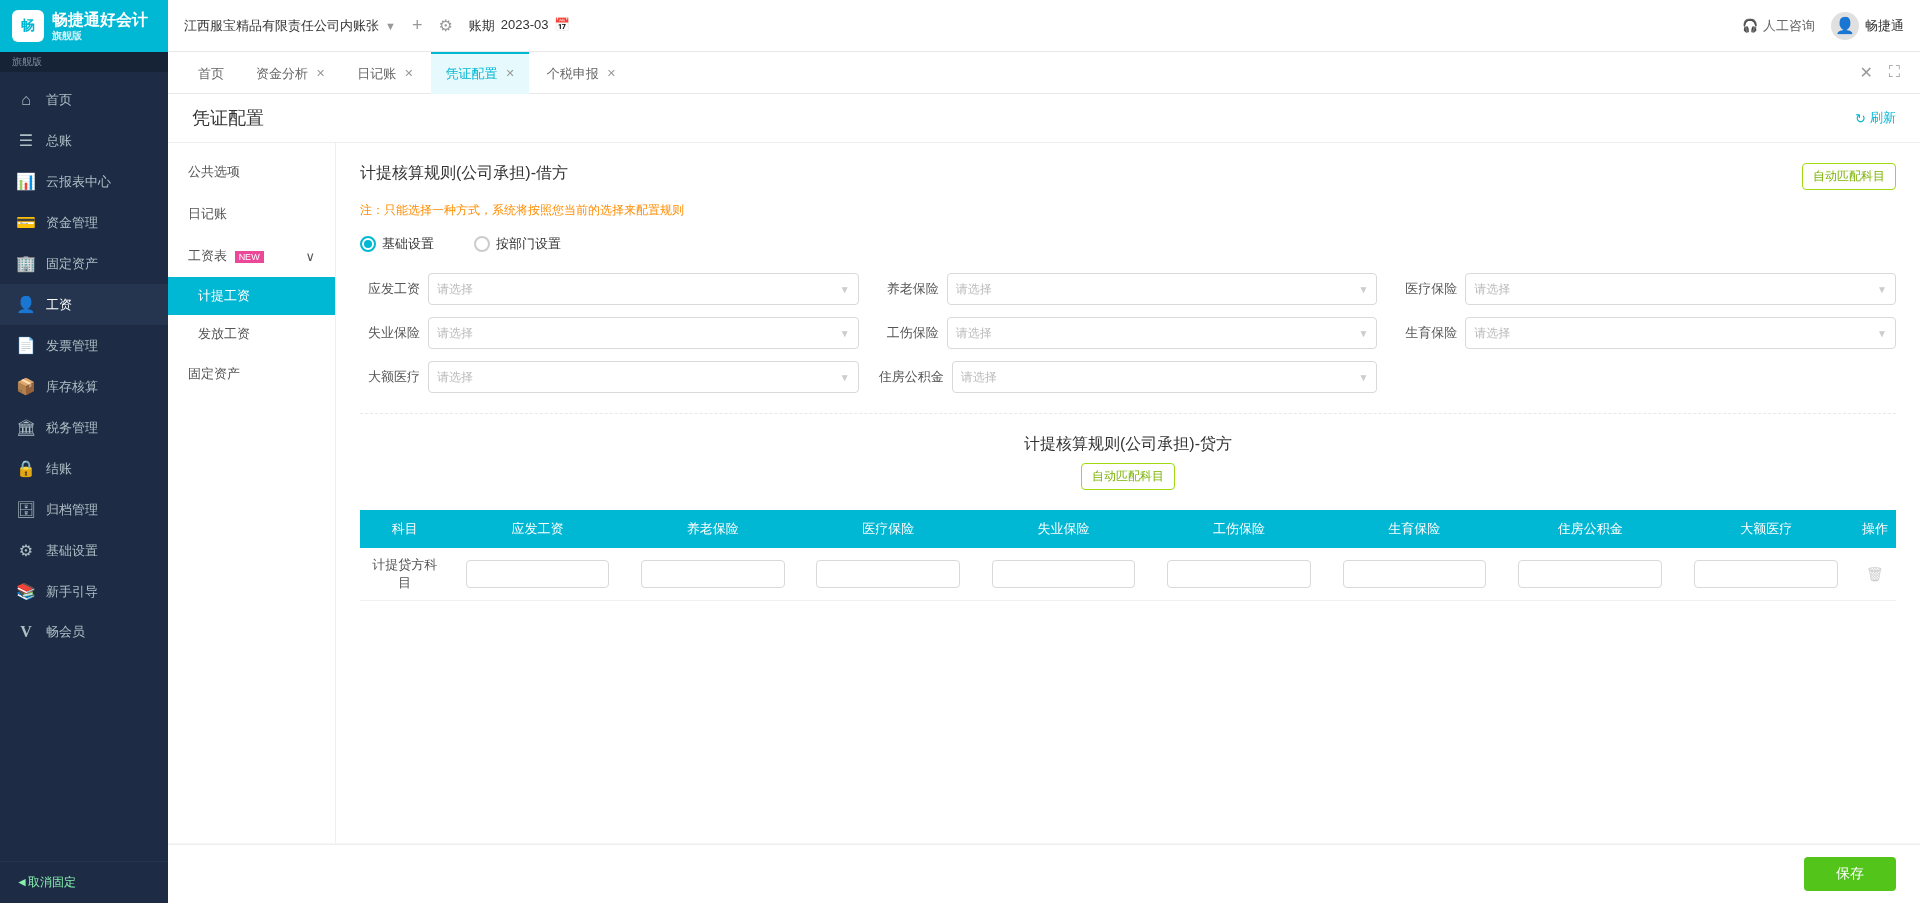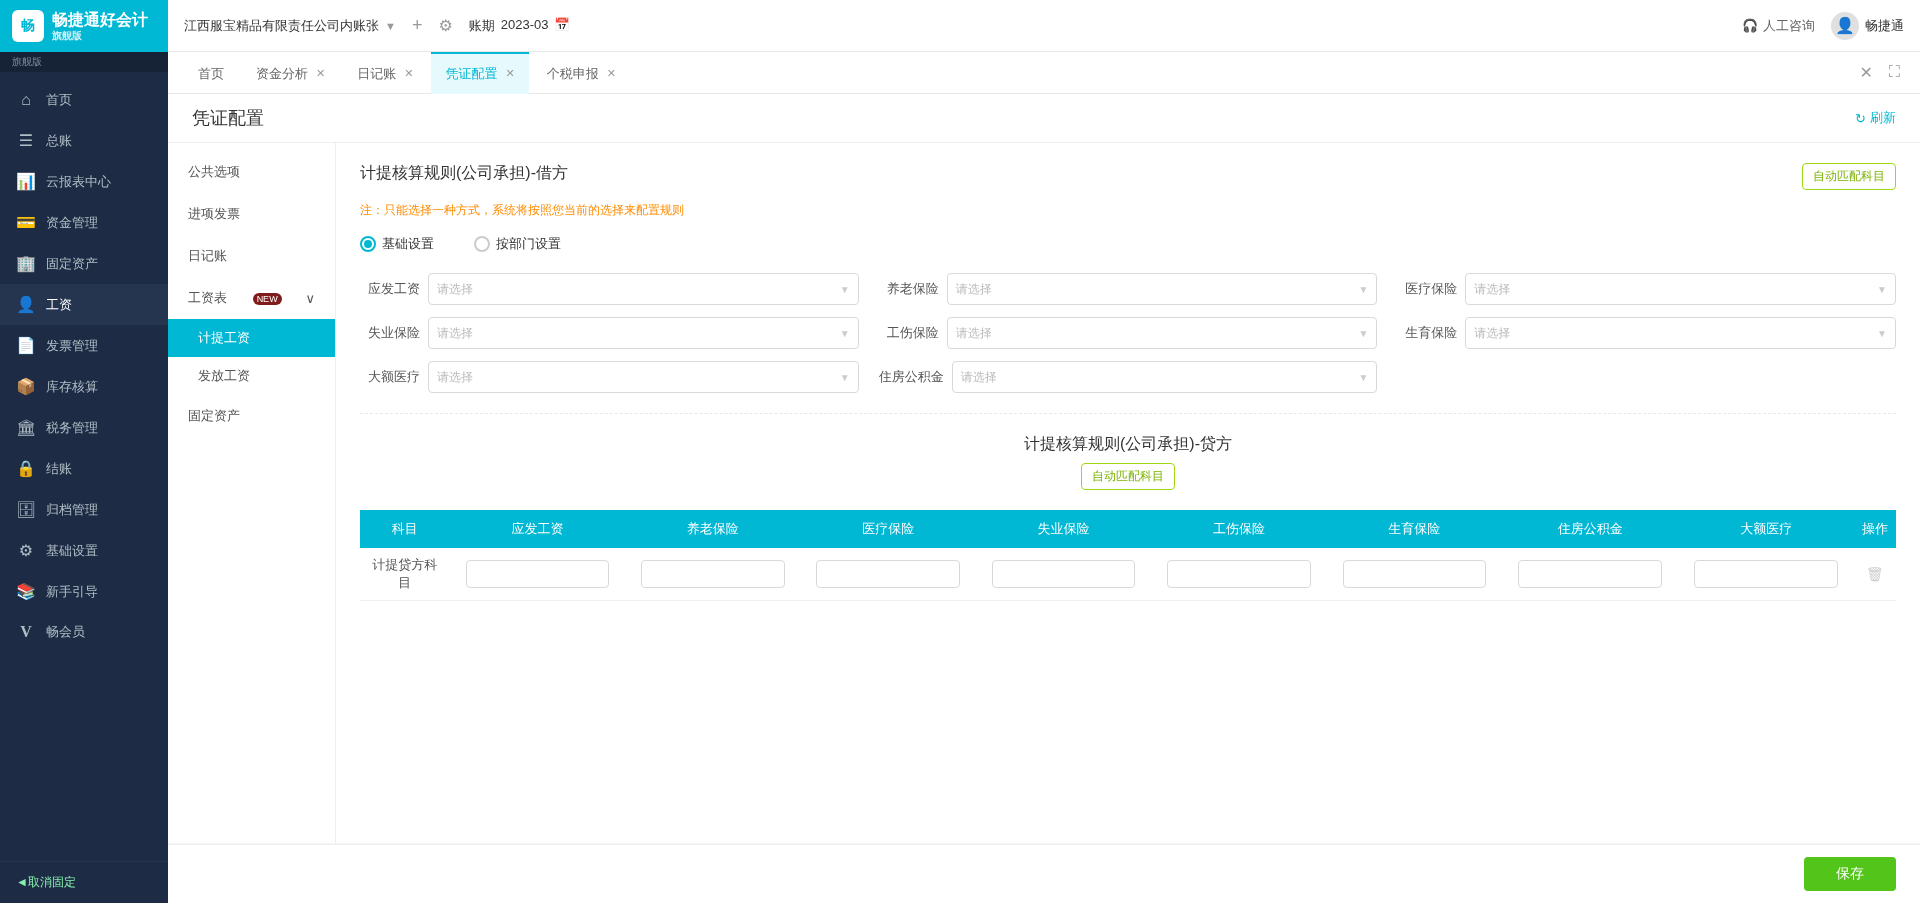--- a/index.html
+++ b/index.html
@@ -153,22 +153,22 @@
       padding: 12px 20px;
       cursor: pointer;
       color: #555;
       font-size: 13px;
       position: relative;
     }
     .left-nav-item.has-children {
       display: flex; align-items: center; justify-content: space-between;
     }
     .left-nav-badge {
-      background: #7f1d1d; color: white; font-size: 9px;
-      padding: 1px 4px; border-radius: 6px; margin-left: 22px;
+      background: #ec4899; color: white; font-size: 9px;
+      padding: 1px 4px; border-radius: 0; margin-left: 4px;
     }
     .left-nav-sub {
       padding: 10px 20px 10px 30px;
       cursor: pointer; color: #555; font-size: 13px;
     }
     .left-nav-sub.active { background: #00b7d4; color: white; }
 
     
     .right-content {
       flex: 1;
@@ -425,23 +425,20 @@
         <span>↻</span>
         <span>刷新</span>
       </div>
     </div>
 
     <div class="content-layout">
 
       <div class="left-panel">
         <div class="left-nav-item">
           <span>公共选项</span>
-        </div>
-        <div class="left-nav-item">
-          <span>进项发票</span>
         </div>
         <div class="left-nav-item">
           <span>日记账</span>
         </div>
         <div class="left-nav-item has-children">
           <span>
             <span>工资表</span>
             <span class="left-nav-badge">NEW</span>
           </span>
           <span>∨</span>

